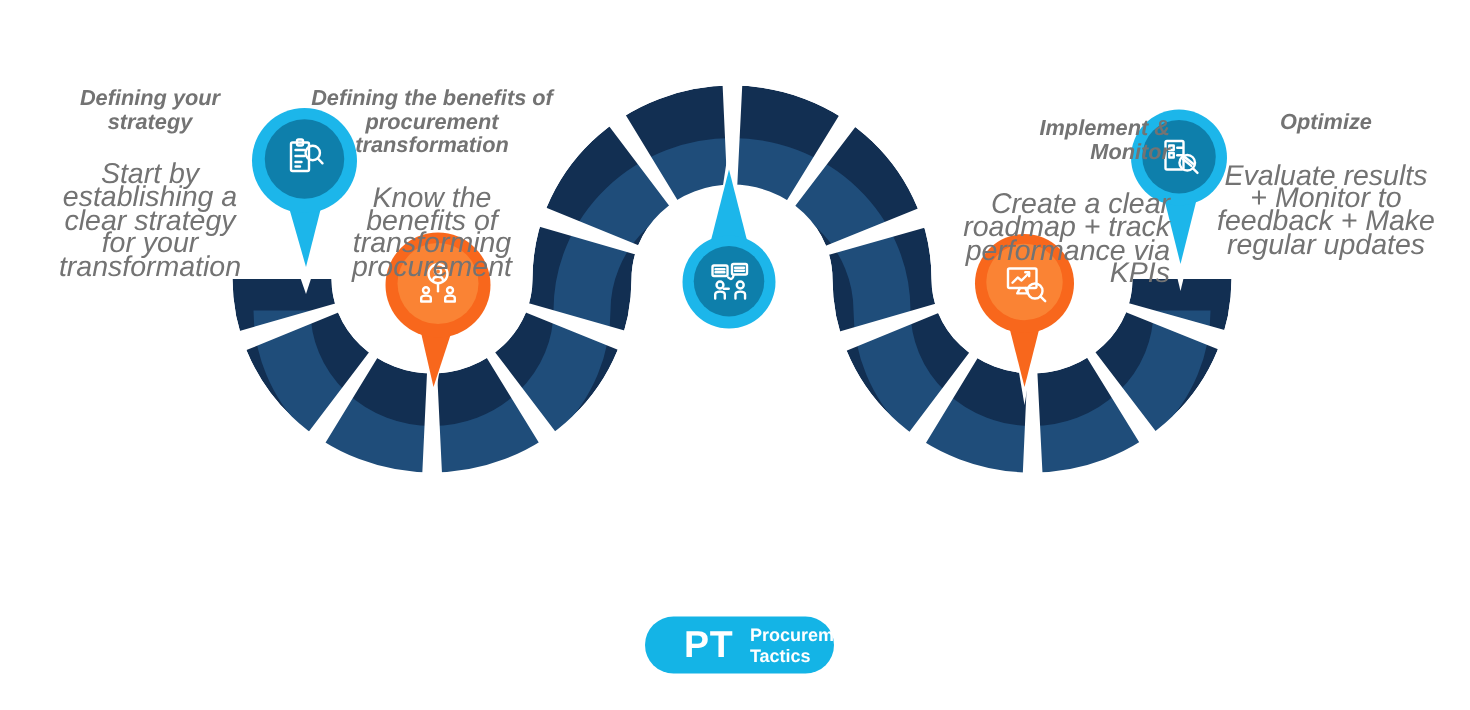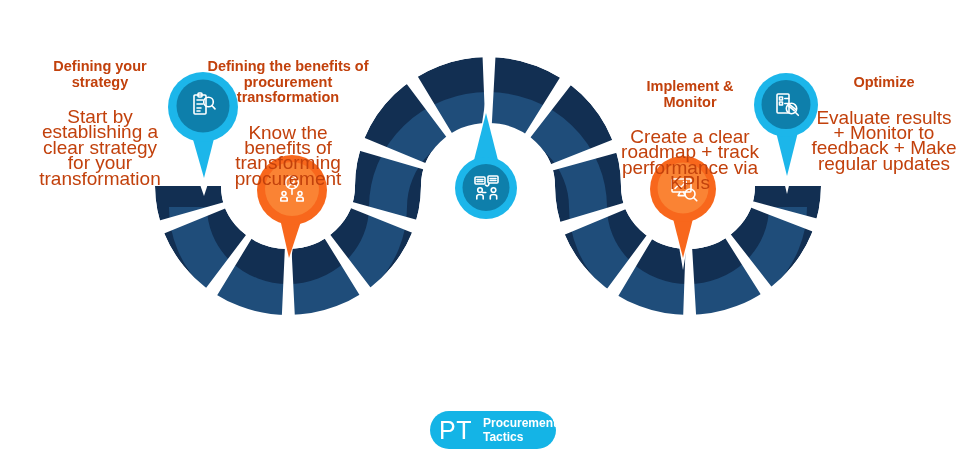--- a/index.html
+++ b/index.html
@@ -1,34 +1,34 @@
 <!DOCTYPE html>
 <html><head>
 <meta charset="utf-8">
 <style>
   html,body{margin:0;padding:0;background:#ffffff;}
   #stage{
     position:relative;width:980px;height:473px;overflow:hidden;background:#ffffff;
     font-family:"Liberation Sans", sans-serif;
   }
   #wave-svg{position:absolute;left:0;top:0;}
-  .step{position:absolute;text-align:center;color:#c2410c;white-space:pre-line;}
+  .step{position:absolute;text-align:center;color:#737373;white-space:pre-line;font-style:italic;}
   .step .t{font-weight:700;font-size:14.5px;line-height:15.5px;}
   .step .b{font-size:19px;line-height:15.4px;margin-top:1px;}
   .s1{left:10px;top:41px;width:180px;}
   .s2{left:188px;top:41px;width:200px;}
   .s3{left:376px;top:226px;width:220px;}
-  .s4{left:600px;top:61px;width:180px;}
+  .s4{left:600px;top:61px;width:180px;text-align:right;}
   .s5{left:792px;top:57px;width:184px;}
   #logo{
     position:absolute;left:430px;top:411px;width:126px;height:38px;
     background:#14b4e6;border-radius:20px;display:flex;align-items:center;
     padding-left:9px;box-sizing:border-box;color:#ffffff;
   }
-  #logo .pt{font-size:25px;font-weight:400;letter-spacing:0.5px;line-height:1;}
+  #logo .pt{font-size:25px;font-weight:700;letter-spacing:0.5px;line-height:1;margin-left:17px;}
   #logo .div{width:2px;height:26px;background:#ffffff;margin:0 6px 0 5px;}
   #logo .nm{font-size:12px;line-height:14px;font-weight:600;white-space:pre-line;}
   .icon{stroke:#ffffff;fill:none;stroke-width:1.6;stroke-linecap:round;stroke-linejoin:round;}
 </style>
 </head>
 <body>
 
 <div id="stage">
 
   <svg id="wave-svg" width="980" height="473" viewBox="0 0 980 473">

